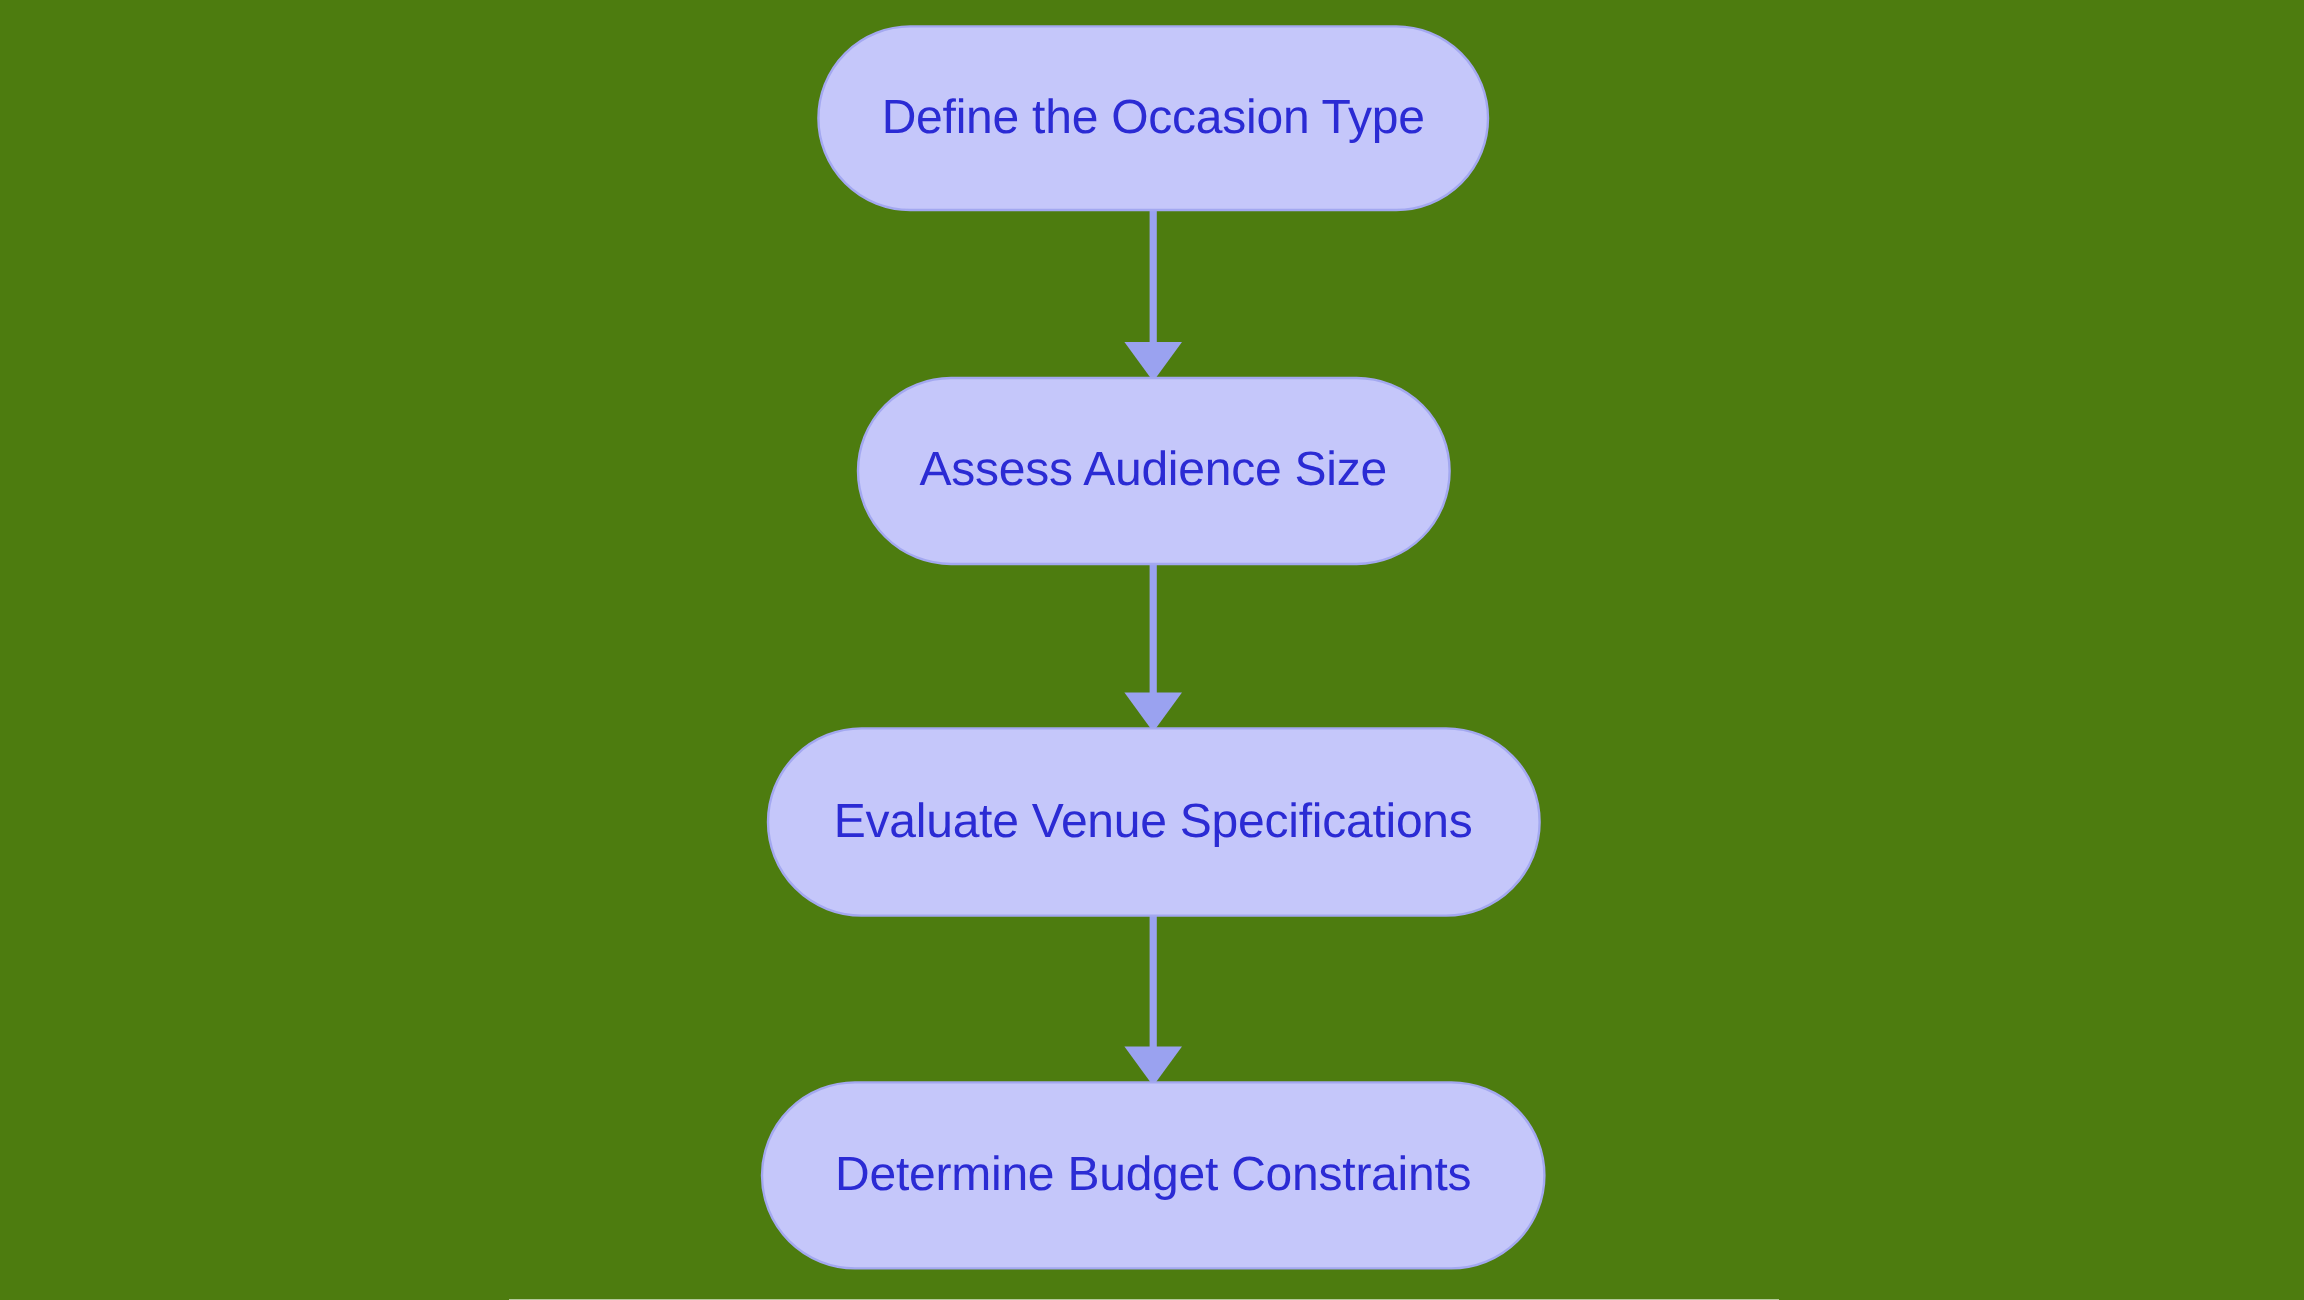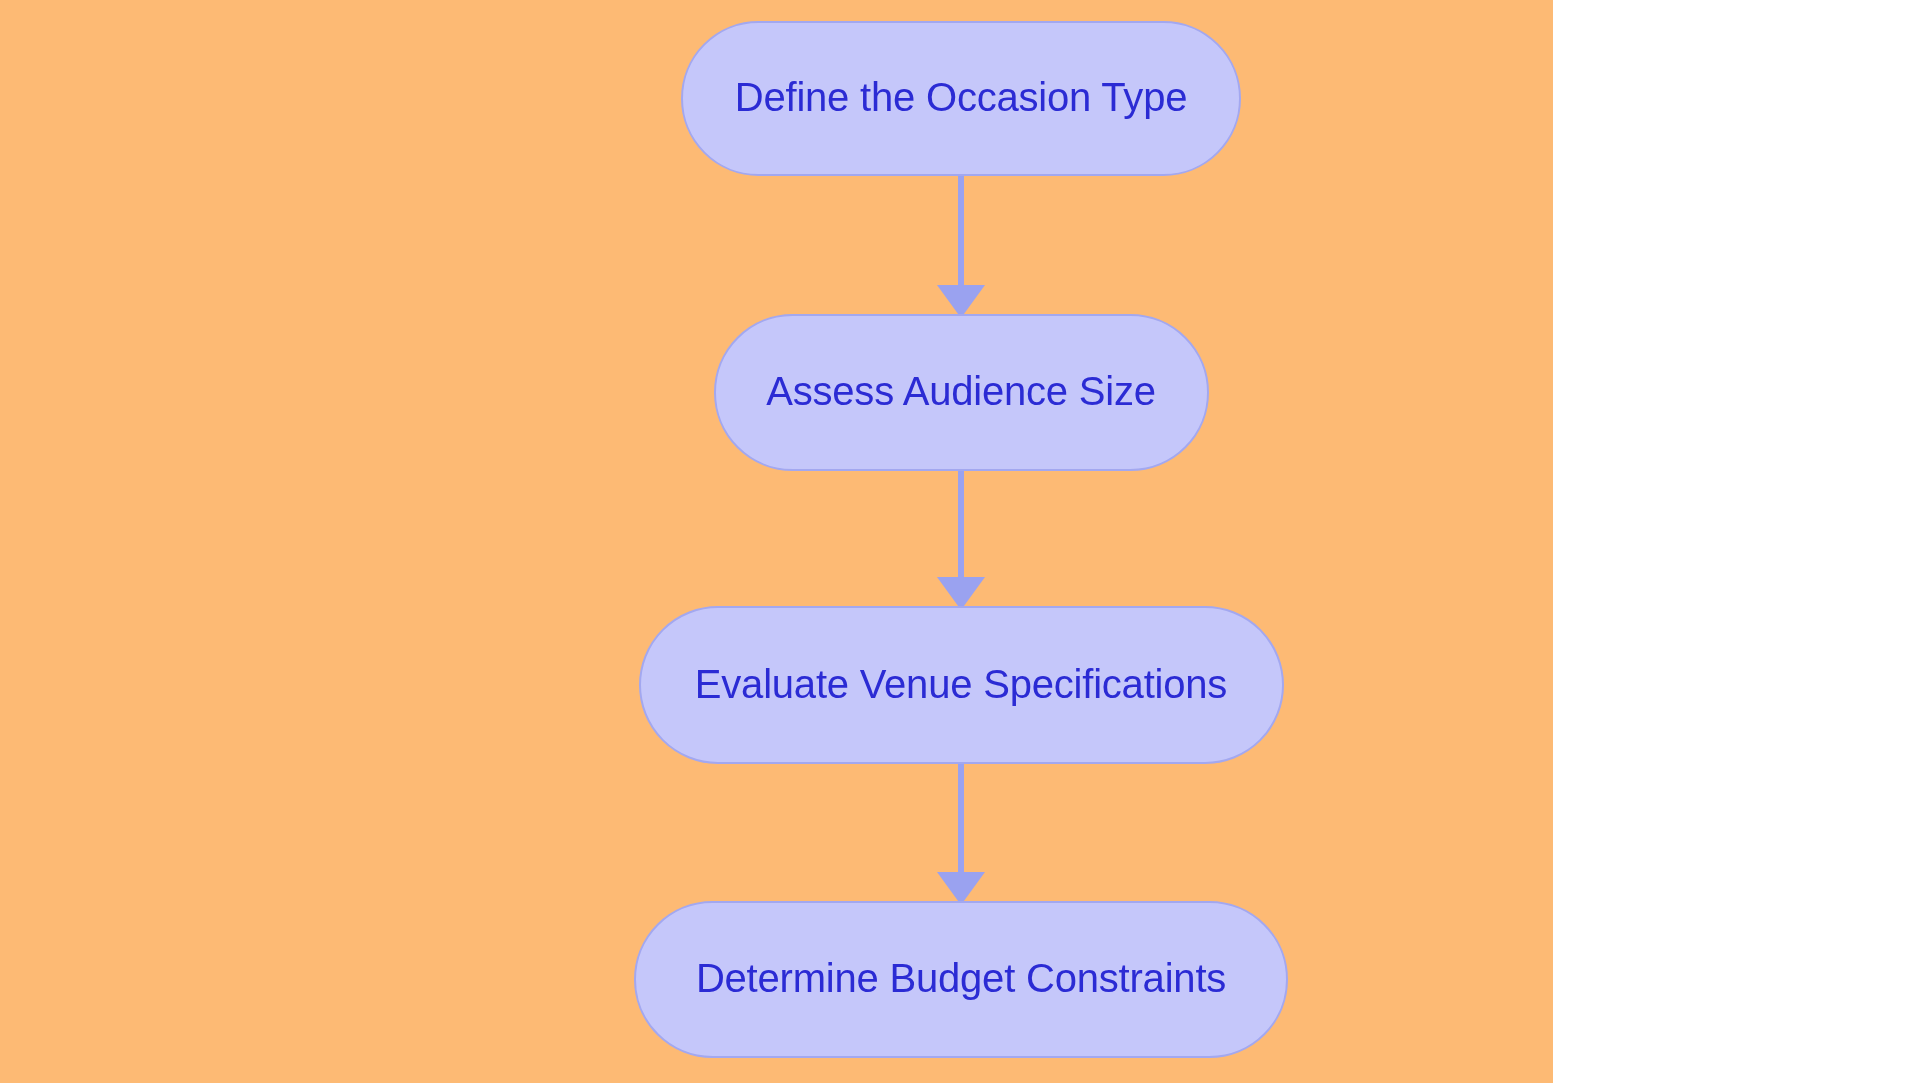--- a/index.html
+++ b/index.html
@@ -6,23 +6,23 @@
   html, body {
     margin: 0;
     padding: 0;
     background: #ffffff;
   }
   body {
     font-family: "Liberation Sans", sans-serif;
   }
   #canvas {
     position: relative;
-    width: 1553px;
+    width: 1920px;
     height: 1083px;
-    background: #fdba74;
+    background: #4d7c0f;
     overflow: hidden;
   }
   #flow-svg {
     position: absolute;
     left: 0;
     top: 0;
     width: 1920px;
     height: 1083px;
     display: block;
   }

